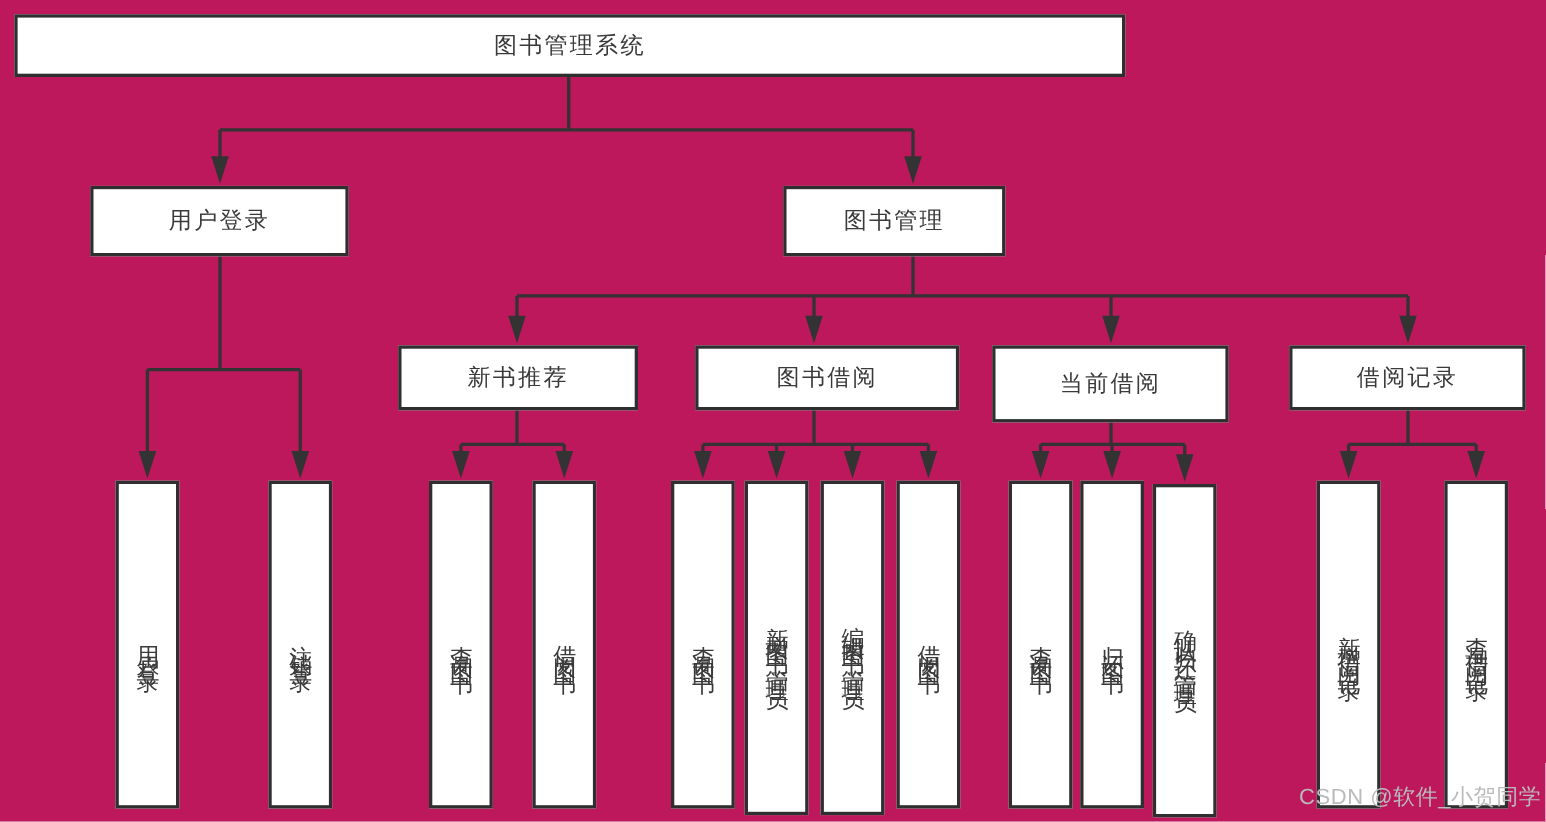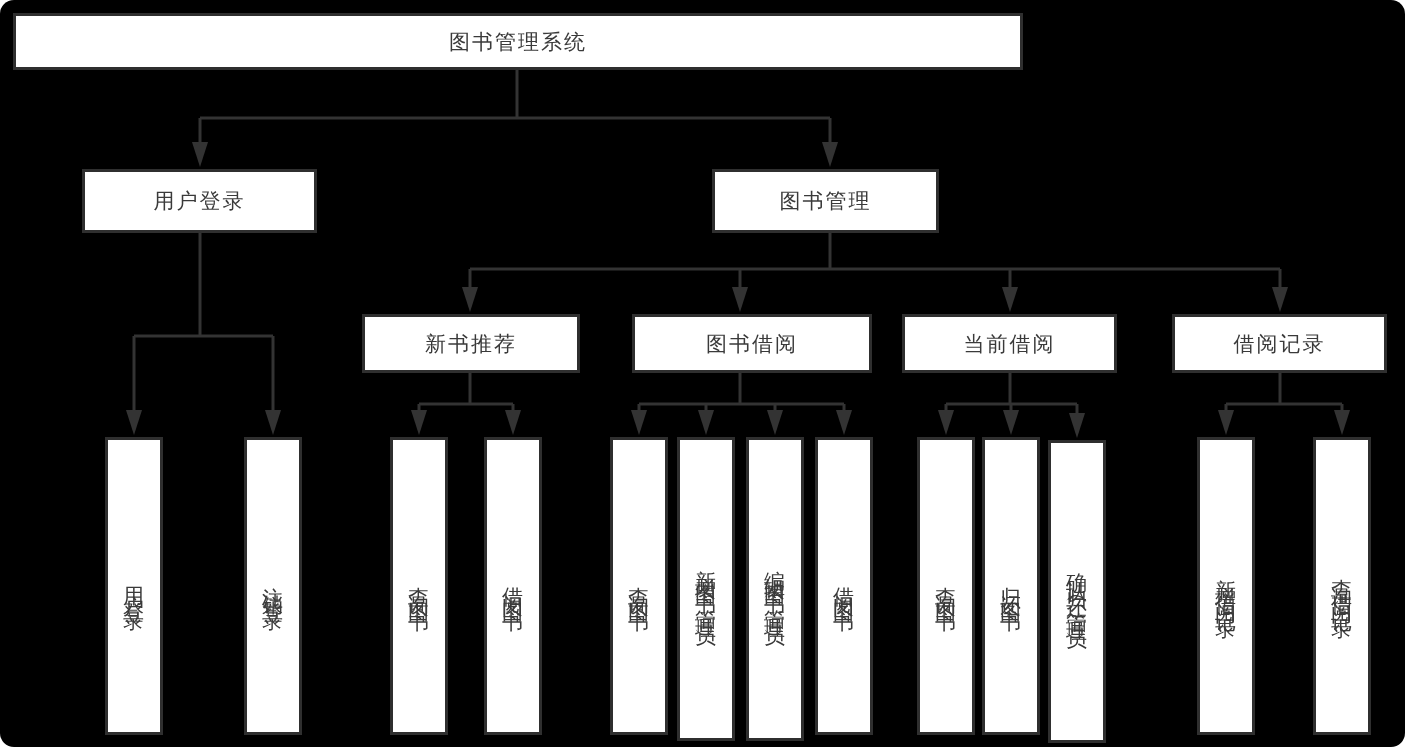--- a/index.html
+++ b/index.html
@@ -1,23 +1,22 @@
 <!DOCTYPE html>
 <html><head>
 <meta charset="utf-8">
 <style>
   html, body { margin: 0; padding: 0; background: #ffffff; }
   .canvas {
     position: relative;
     width: 1405px;
     height: 747px;
-    background: #000000;
+    background: #be185d;
     overflow: hidden;
     font-family: "Liberation Sans", "DejaVu Sans", sans-serif;
-    border-radius: 14px;
   }
   .connector-layer {
     position: absolute;
     left: 0; top: 0;
     width: 1405px; height: 747px;
     z-index: 1;
   }
   .node {
     position: absolute;
     box-sizing: border-box;
@@ -128,39 +127,40 @@
       <path d="M1226 404 V414"></path>
       <polygon points="1218,410 1234,410 1226,435"></polygon>
       <path d="M1342 404 V414"></path>
       <polygon points="1334,410 1350,410 1342,435"></polygon>
     </g>
   </svg>
 
   <div class="node h-node" style="left:13px; top:13px; width:1010px; height:57px;">图书管理系统</div>
 
   <div class="node h-node" style="left:82px; top:169px; width:235px; height:64px;">用户登录</div>
-  <div class="node h-node" style="left:712px; top:169px; width:227px; height:64px;">图书管理</div>
+  <div class="node h-node" style="left:712px; top:169px; width:202px; height:64px;">图书管理</div>
 
   <div class="node h-node" style="left:362px; top:314px; width:218px; height:59px;">新书推荐</div>
   <div class="node h-node" style="left:632px; top:314px; width:240px; height:59px;">图书借阅</div>
-  <div class="node h-node" style="left:902px; top:314px; width:215px; height:59px;">当前借阅</div>
+  <div class="node h-node" style="left:902px; top:314px; width:215px; height:70px;">当前借阅</div>
   <div class="node h-node" style="left:1172px; top:314px; width:215px; height:59px;">借阅记录</div>
 
   <div class="node v-node" style="left:105px; top:437px; width:58px; height:298px;">用户登录</div>
   <div class="node v-node" style="left:244px; top:437px; width:58px; height:298px;">注销登录</div>
 
   <div class="node v-node" style="left:390px; top:437px; width:58px; height:298px;">查询图书</div>
   <div class="node v-node" style="left:484px; top:437px; width:58px; height:298px;">借阅图书</div>
 
   <div class="node v-node" style="left:610px; top:437px; width:58px; height:298px;">查询图书</div>
   <div class="node v-node" style="left:677px; top:437px; width:58px; height:304px;">新增图书（管理员）</div>
   <div class="node v-node" style="left:746px; top:437px; width:58px; height:304px;">编辑图书（管理员）</div>
   <div class="node v-node" style="left:815px; top:437px; width:58px; height:298px;">借阅图书</div>
 
   <div class="node v-node" style="left:917px; top:437px; width:58px; height:298px;">查询图书</div>
   <div class="node v-node" style="left:982px; top:437px; width:58px; height:298px;">归还图书</div>
   <div class="node v-node" style="left:1048px; top:440px; width:58px; height:303px;">确认归还（管理员）</div>
 
   <div class="node v-node" style="left:1197px; top:437px; width:58px; height:298px;">新增借阅记录</div>
   <div class="node v-node" style="left:1313px; top:437px; width:58px; height:298px;">查询借阅记录</div>
 
+  <div class="watermark">CSDN @软件_小贺同学</div>
 
 </div>
 
 </body></html>

